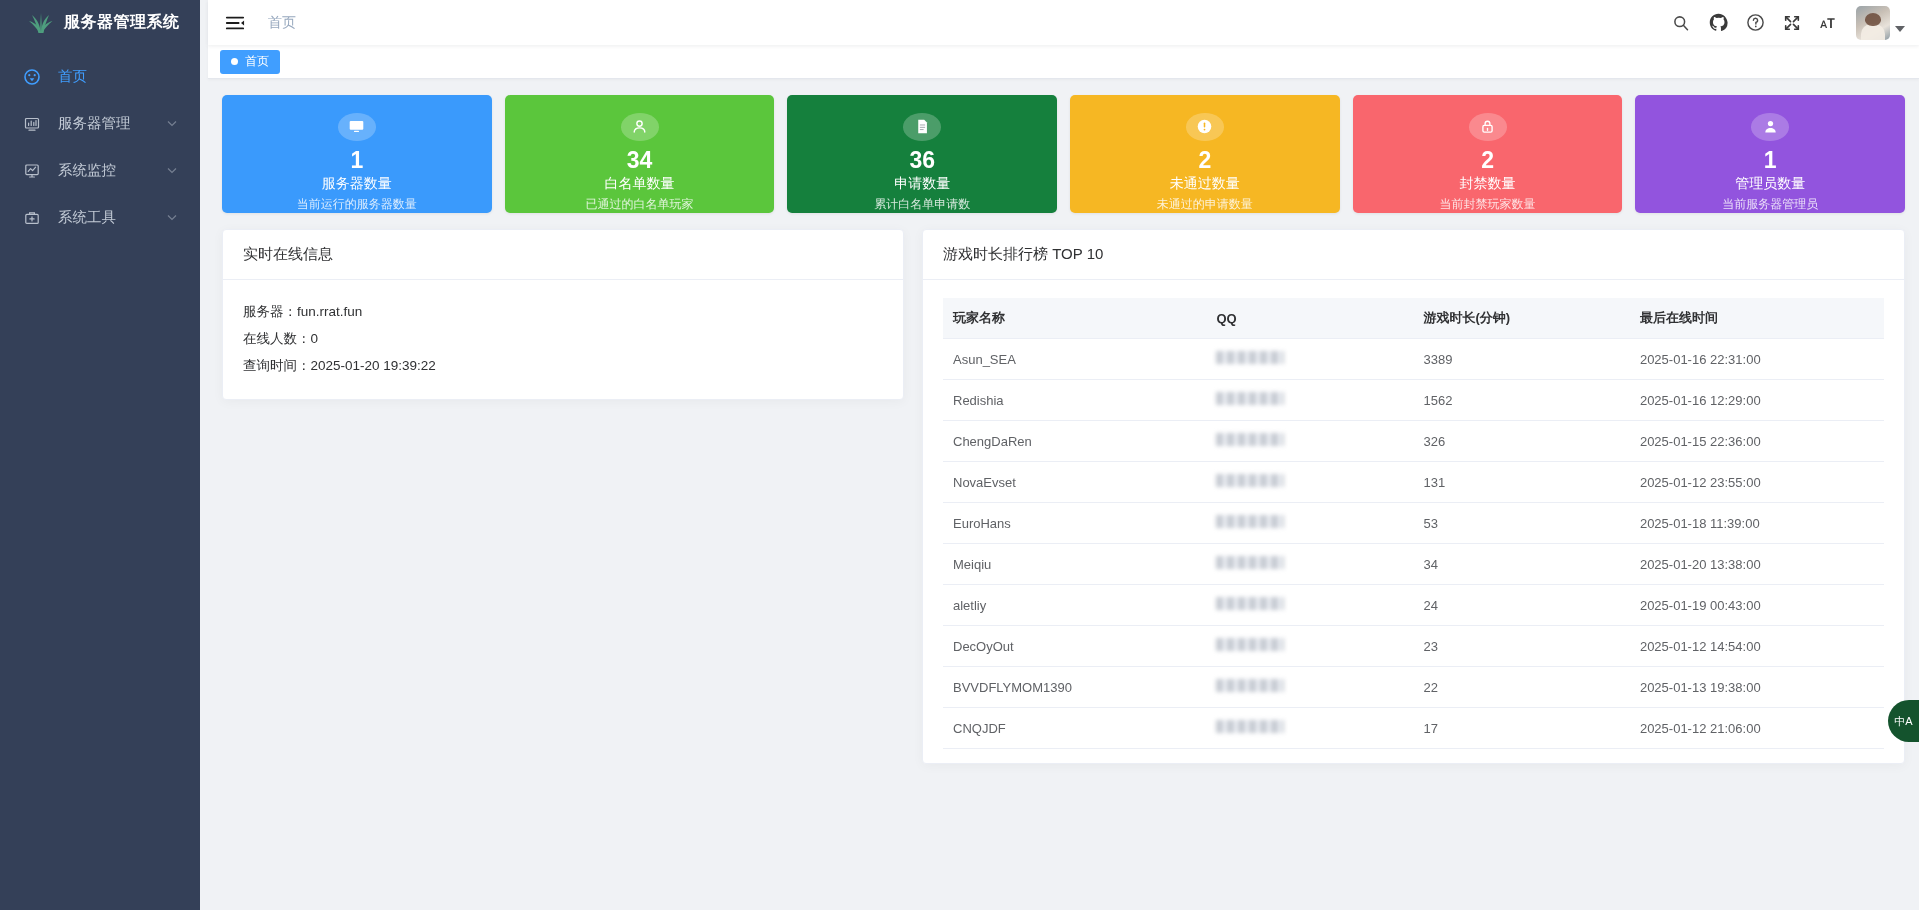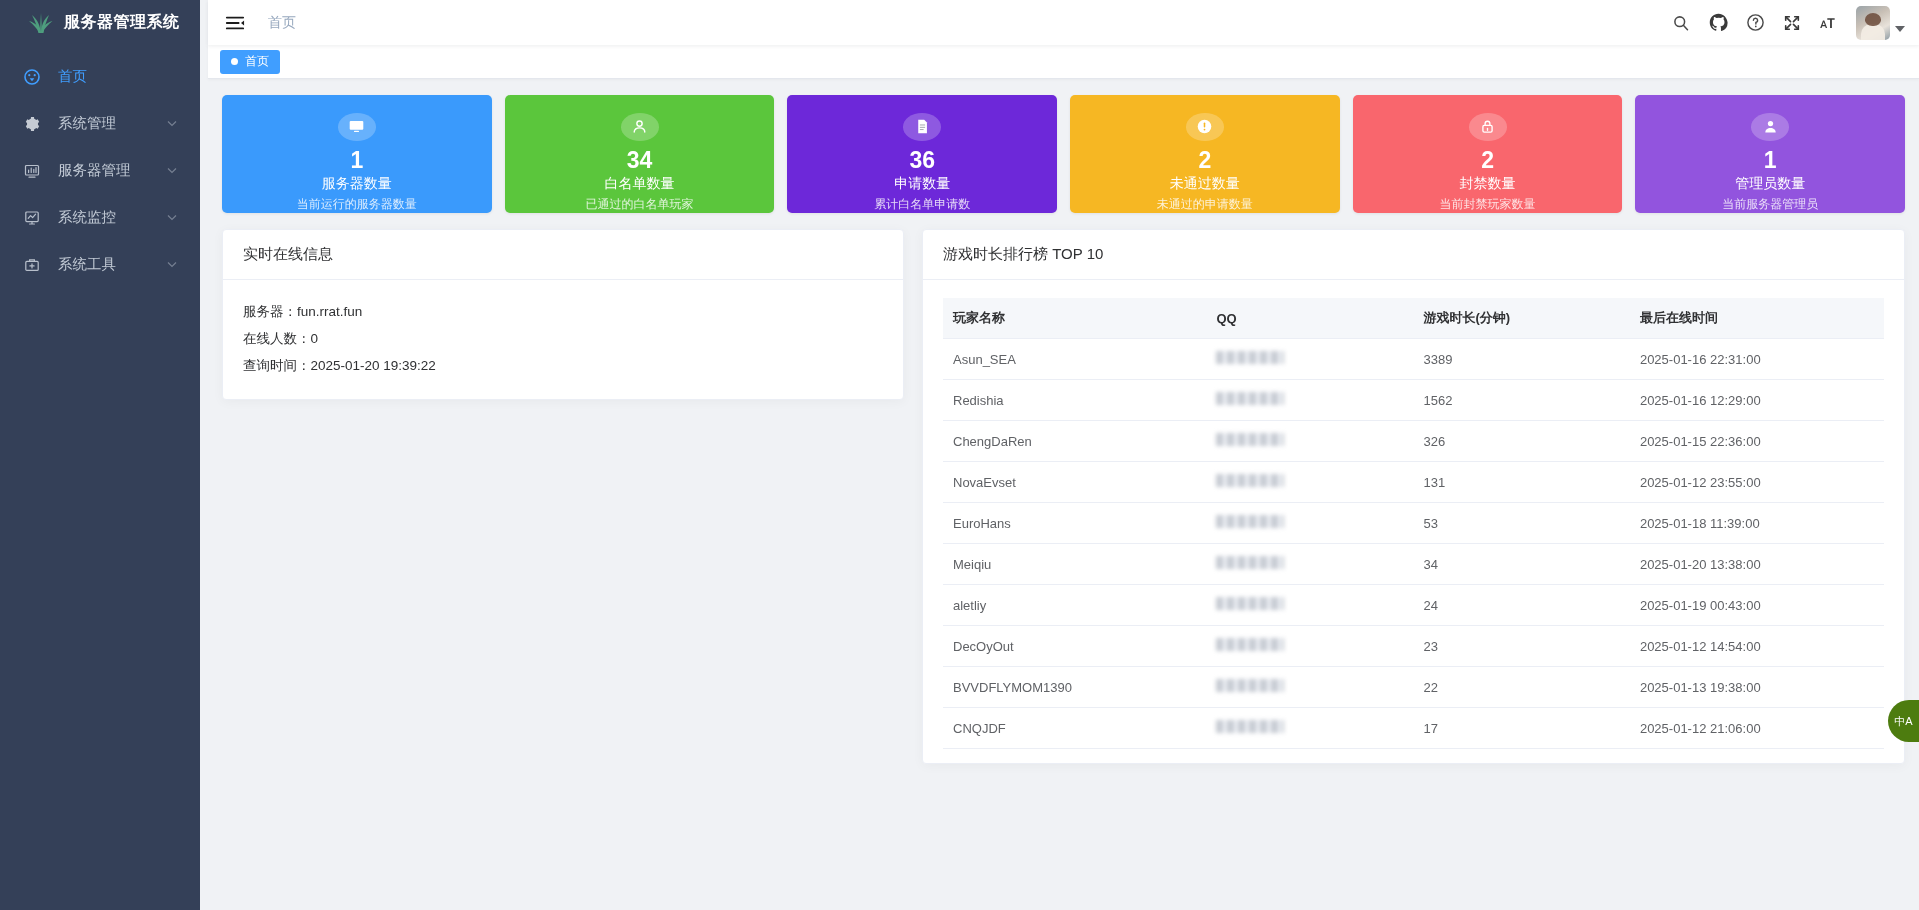--- a/index.html
+++ b/index.html
@@ -137,21 +137,21 @@
       repeating-linear-gradient(90deg,
         rgba(180,186,196,.75) 0px, rgba(180,186,196,.75) 7px,
         rgba(235,238,243,.9) 7px, rgba(235,238,243,.9) 11px);
     filter: blur(2.2px);
   }
 
   
   .translate-fab {
     position: absolute; right: 0; top: 700px;
     width: 31px; height: 42px; border-radius: 21px 0 0 21px;
-    background: #4d7c0f; color: #ffffff;
+    background: #14532d; color: #ffffff;
     display: flex; align-items: center; justify-content: center;
     font-size: 11px; cursor: pointer; z-index: 20;
   }
 </style>
 </head>
 <body>
 
 <div class="app">
 
   <aside class="sidebar">
@@ -177,34 +177,20 @@
           <svg viewBox="0 0 16 16" width="16" height="16" fill="#409eff">
             <circle cx="8" cy="8" r="7" fill="none" stroke="#409eff" stroke-width="1.6"></circle>
             <circle cx="5.3" cy="6.2" r="1.1"></circle>
               <circle cx="10.7" cy="6.2" r="1.1"></circle>
             <path d="M8 12.2 L5.6 9.2 L10.4 9.2 Z"></path>
           </svg>
         </span>
         <span class="s-label">首页</span>
       </div>
 
-      <div class="side-item">
-        <span class="s-ico">
-          <svg viewBox="0 0 16 16" width="16" height="16" fill="#dfe4ea">
-            <path d="M8 5.2a2.8 2.8 0 1 0 0 5.6 2.8 2.8 0 0 0 0-5.6zm0 4.2a1.4 1.4 0 1 1 0-2.8 1.4 1.4 0 0 1 0 2.8z"></path>
-            <path d="M14 8c0-.4 0-.8-.1-1.1l1.3-1-1.5-2.6-1.5.6a5.6 5.6 0 0 0-2-1.1L10 1H7l-.2 1.8c-.7.2-1.4.6-2 1.1l-1.5-.6L1.8 5.9l1.3 1a6 6 0 0 0 0 2.2l-1.3 1 1.5 2.6 1.5-.6c.6.5 1.3.9 2 1.1L7 15h3l.2-1.8c.7-.2 1.4-.6 2-1.1l1.5.6 1.5-2.6-1.3-1c.1-.3.1-.7.1-1.1z"></path>
-          </svg>
-        </span>
-        <span class="s-label">系统管理</span>
-        <span class="s-arrow">
-          <svg viewBox="0 0 12 12" width="12" height="12">
-              <path d="M2 4.5 L6 8.5 L10 4.5" fill="none" stroke="#aab3c0" stroke-width="1.2"></path>
-            </svg>
-        </span>
-      </div>
 
       <div class="side-item">
         <span class="s-ico">
           <svg viewBox="0 0 16 16" width="16" height="16" fill="none" stroke="#cfd6e0" stroke-width="1.2">
             <rect x="1.5" y="2.5" width="13" height="9.5" rx="1"></rect>
             <path d="M5 14.2h6" stroke-linecap="round"></path>
             <path d="M4.6 9.5V7M7.2 9.5V5.2M9.8 9.5V6.4M12 9.5V4.5" stroke-linecap="round"></path>
           </svg>
         </span>
         <span class="s-label">服务器管理</span>
@@ -327,21 +313,21 @@
             <svg viewBox="0 0 20 20" width="17" height="17" fill="none" stroke="#ffffff" stroke-width="1.7">
               <circle cx="10" cy="6.6" r="3.1"></circle>
               <path d="M3.8 16.6c0-3.3 2.8-5 6.2-5s6.2 1.7 6.2 5" stroke-linecap="round"></path>
             </svg>
           </span>
           <span class="card-num">34</span>
           <span class="card-title">白名单数量</span>
           <span class="card-sub">已通过的白名单玩家</span>
         </div>
 
-        <div class="card" style="background:#6d28d9">
+        <div class="card" style="background:#15803d">
           <span class="card-ico">
             <svg viewBox="0 0 20 20" width="17" height="17" fill="#ffffff">
               <path d="M5 2h7l3.2 3.2V18H5z"></path>
               <path d="M7.4 8.2h5.2M7.4 11h5.2M7.4 13.6h3.4" stroke="#a0a4aa" stroke-width="1.1" stroke-linecap="round"></path>
             </svg>
           </span>
           <span class="card-num">36</span>
           <span class="card-title">申请数量</span>
           <span class="card-sub">累计白名单申请数</span>
         </div>

